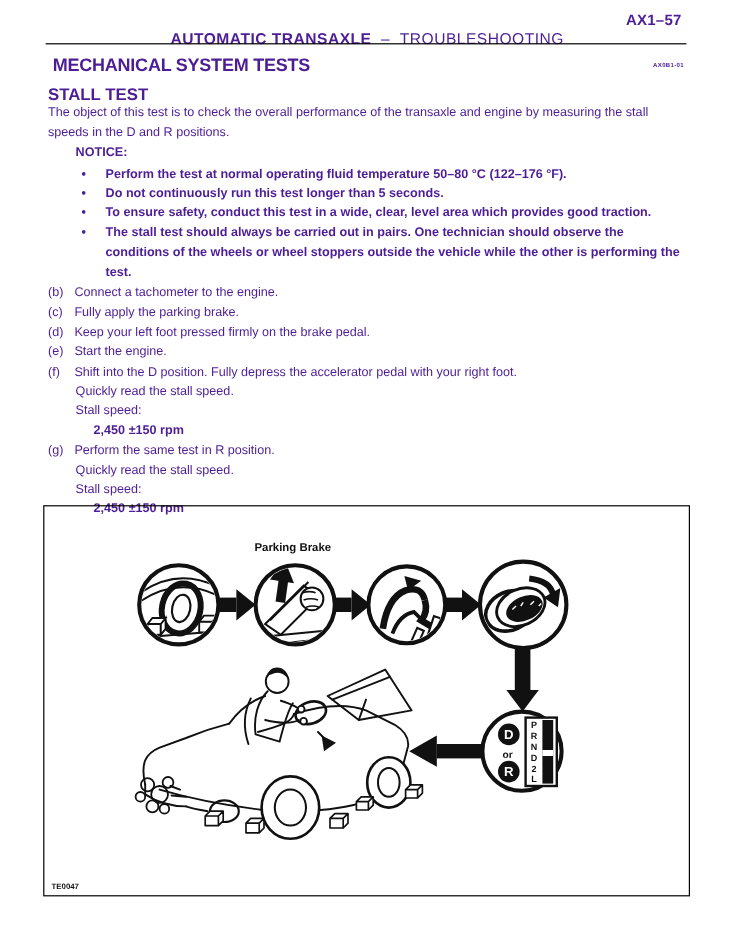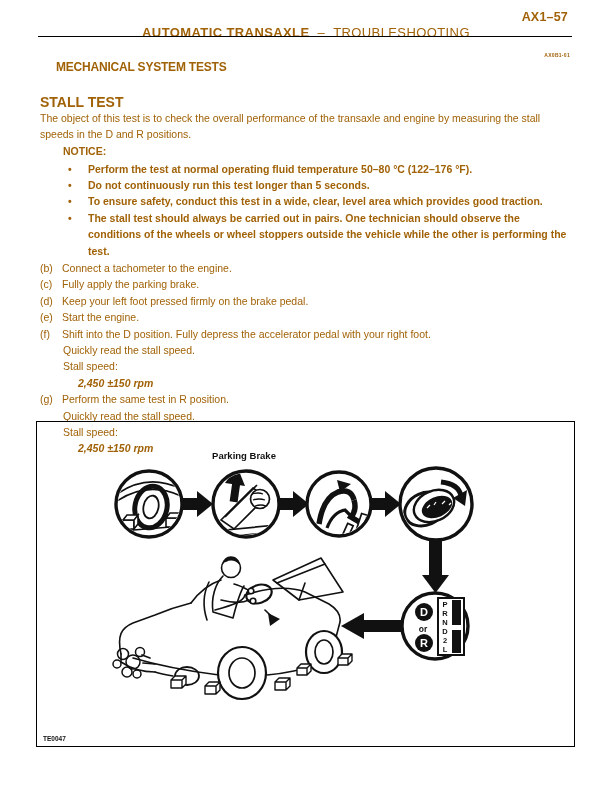--- a/index.html
+++ b/index.html
@@ -1,39 +1,39 @@
 <!DOCTYPE html>
 <html><head>
 <meta charset="utf-8">
 <style>
   html,body{margin:0;padding:0;background:#fff;}
-  .page{position:relative;width:612px;height:792px;background:#fff;color:#a16207;
+  .page{position:relative;width:612px;height:792px;background:#fff;color:#4c1d95;
         font-family:"Liberation Sans",sans-serif;overflow:hidden;}
   .pagenum{position:absolute;top:10px;right:44px;font-size:12.5px;font-weight:bold;letter-spacing:.2px;}
   .hdr-center{position:absolute;top:25px;left:0;right:0;text-align:center;font-size:13px;letter-spacing:.4px;}
   .hdr-center .b{font-weight:bold;}
   .hdr-center .sep{padding:0 8px;}
   .hdr-rule{position:absolute;top:36px;left:38px;width:534px;border-top:1.6px solid #000;}
   .content{position:absolute;top:41px;left:40px;width:532px;font-size:10.5px;line-height:15.5px;}
   .title-row{display:flex;justify-content:space-between;align-items:flex-start;}
-  h1{margin:16px;font-size:12px;line-height:20px;font-weight:bold;letter-spacing:-.2px;}
+  h1{margin:4px;font-size:15px;line-height:20px;font-weight:bold;letter-spacing:-.2px;}
   .title-code{font-size:5px;font-weight:bold;margin-top:7px;margin-right:2px;letter-spacing:.3px;}
   h2{margin:2px 0 0 0;font-size:14px;line-height:15px;font-weight:bold;}
   p.intro{margin:1px 0 0 0;}
   .notice-label{font-weight:bold;margin:2px 0 0 23px;}
   .notices{margin:1px 0 0 0;}
   .notice-item{display:flex;font-weight:bold;line-height:16.4px;}
   .notice-item .bul{width:20px;margin-left:28px;flex:none;}
   .notice-item .txt{width:484px;}
   .steps{margin:1px 0 0 0;}
   .step{line-height:16.4px;}
   .step .lbl{display:inline-block;width:22px;}
   .subline{margin-left:23px;line-height:16.4px;}
   .subbold{margin-left:23px;font-weight:normal;line-height:16.4px;}
-  .subval{margin-left:38px;font-weight:bold;line-height:16.4px;font-style:italic;}
+  .subval{margin-left:38px;font-weight:bold;line-height:16.4px;}
   .figure-box{position:absolute;left:36px;top:421px;width:537px;height:324px;border:1.8px solid #000;}
   svg text{font-family:"Liberation Sans",sans-serif;}
 </style>
 </head>
 <body>
 
 <div class="page">
 
   <div class="pagenum">AX1–57</div>
 

